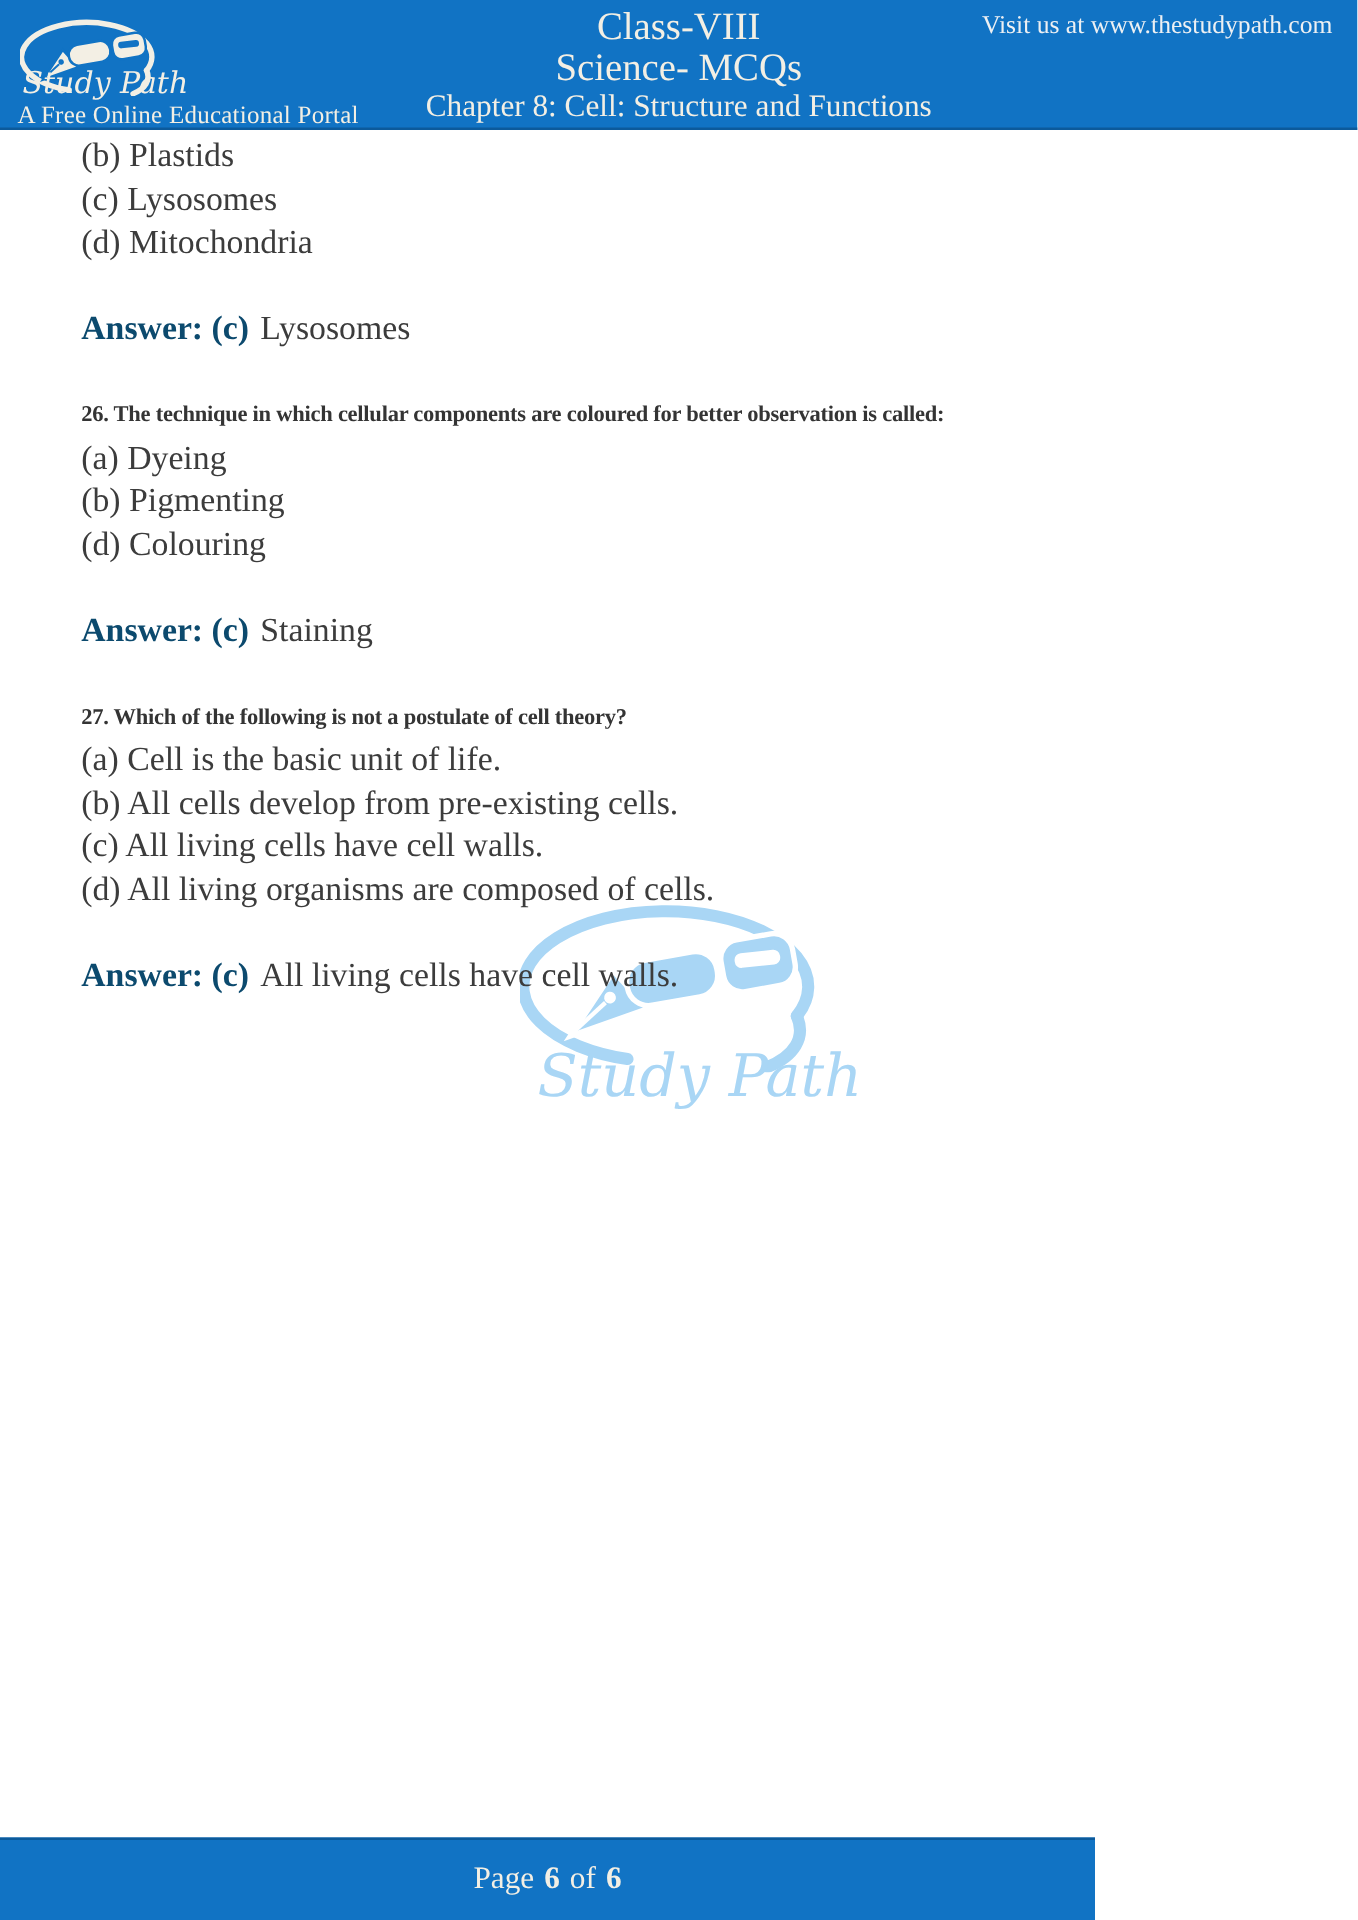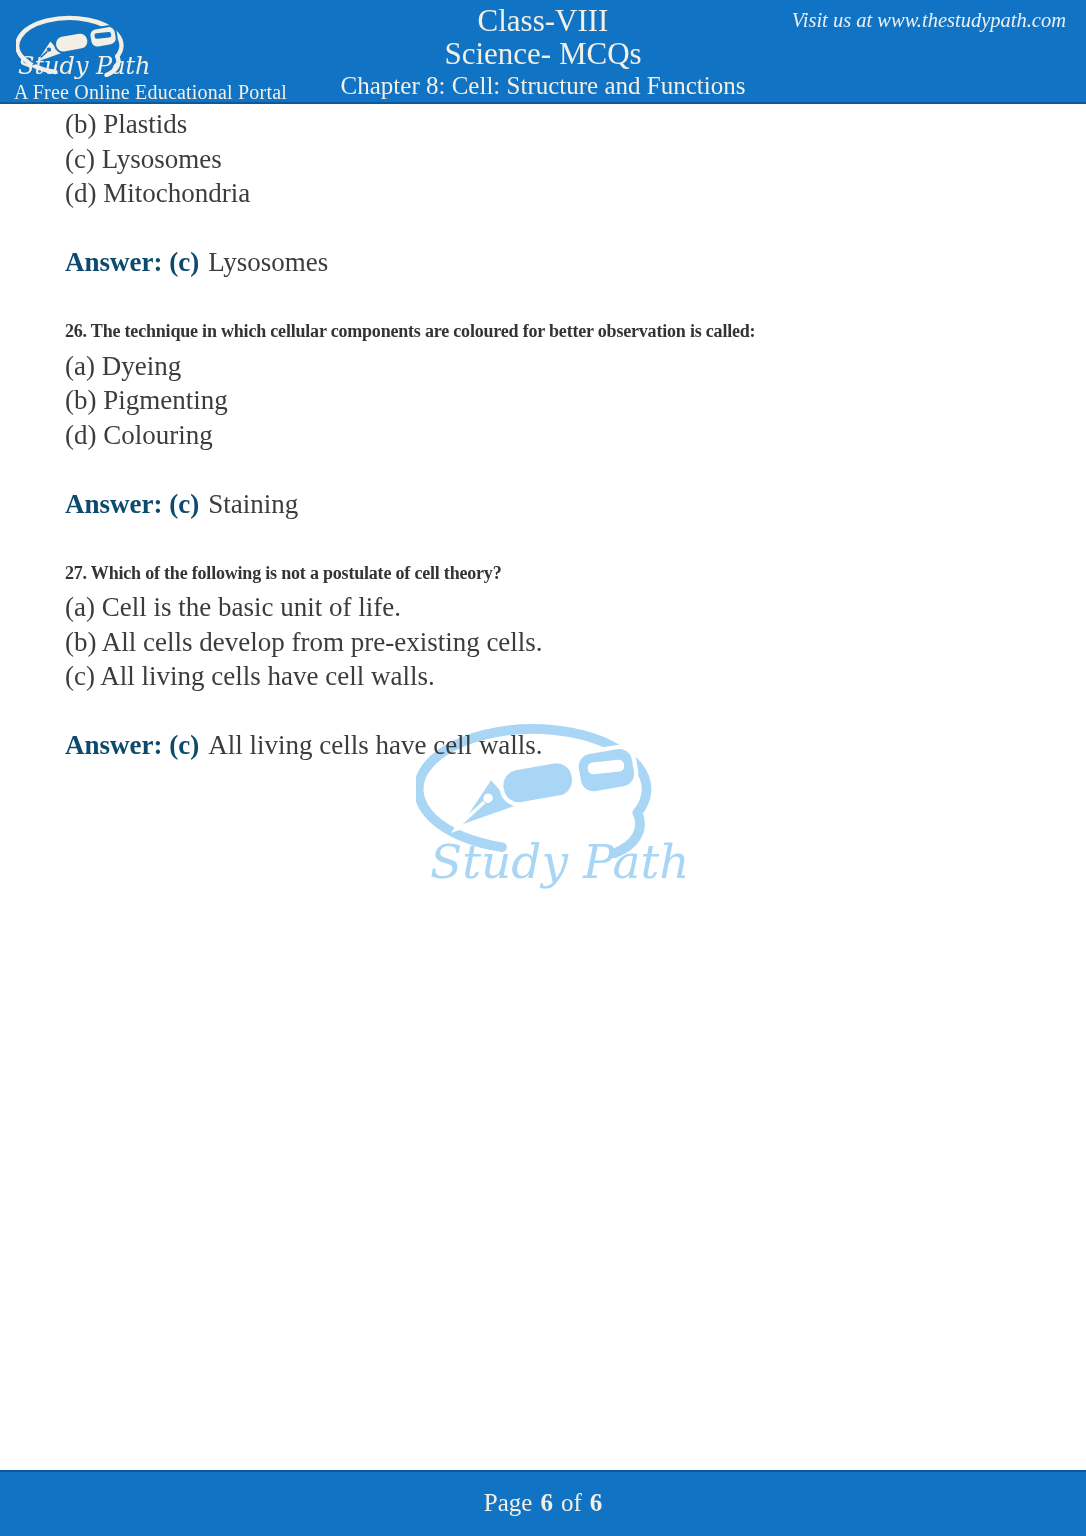--- a/index.html
+++ b/index.html
@@ -32,21 +32,21 @@
     font:20px "Liberation Serif",serif;white-space:nowrap;letter-spacing:0.2px;
   }
   .center-titles{
     position:absolute;left:0;right:0;top:5px;text-align:center;
     color:var(--ivory);
   }
   .center-titles .t1,.center-titles .t2{font-size:31px;line-height:32.5px;}
   .center-titles .t3{font-size:25px;line-height:32.5px;}
   .visit{
     position:absolute;top:9px;right:20px;
-    font-size:20.5px;color:#edf0f3;font-style:italic;
+    font-size:20.5px;color:#edf0f3;
   }
 
   
   .watermark{position:absolute;left:416px;top:716px;width:258px;height:190px;color:var(--wm-blue);z-index:1;}
   .watermark .mark{position:absolute;left:0;top:0;width:258px;height:142px;--bg:#ffffff;}
   .wm-script{
     position:absolute;left:14px;top:118px;width:244px;text-align:center;
     font:italic 47px "DejaVu Serif",serif;white-space:nowrap;
   }
 
@@ -57,21 +57,21 @@
     color:var(--ink);font-size:27px;line-height:34.5px;
   }
   .content p{margin:0;}
   .mt{margin-top:34.5px !important;}
   .question{font-weight:bold;font-size:18px;letter-spacing:-0.2px;color:#343434;}
   .answer b{color:#0c4a6e;}
   .ans-text{margin-left:9px;}
 
   
   .footer{
-    position:absolute;left:0;bottom:0;width:1086px;height:66px;
+    position:absolute;left:0;bottom:0;width:876px;height:66px;
     background:var(--band-blue);border-top:2px solid var(--band-edge);
     box-sizing:border-box;z-index:3;
     color:var(--ivory);text-align:center;font-size:25px;line-height:62px;
   }
   .footer .num{font-weight:bold;margin:0 4px;}
   .footer .word{margin:0 4px;}
 </style>
 </head>
 <body>
 
@@ -127,20 +127,21 @@
   <p>(a) Dyeing</p>
   <p>(b) Pigmenting</p>
   <p>(d) Colouring</p>
 
   <p class="answer mt"><b>Answer: (c)</b><span class="ans-text">Staining</span></p>
 
   <p class="question mt">27. Which of the following is not a postulate of cell theory?</p>
   <p>(a) Cell is the basic unit of life.</p>
   <p>(b) All cells develop from pre-existing cells.</p>
   <p>(c) All living cells have cell walls.</p>
+  <p>(d) All living organisms are composed of cells.</p>
 
   <p class="answer mt"><b>Answer: (c)</b><span class="ans-text">All living cells have cell walls.</span></p>
 
 </div>
 
 <div class="footer">
   <span class="word">Page</span><span class="num">6</span><span class="word">of</span><span class="num">6</span>
 </div>
 
 </body></html>

